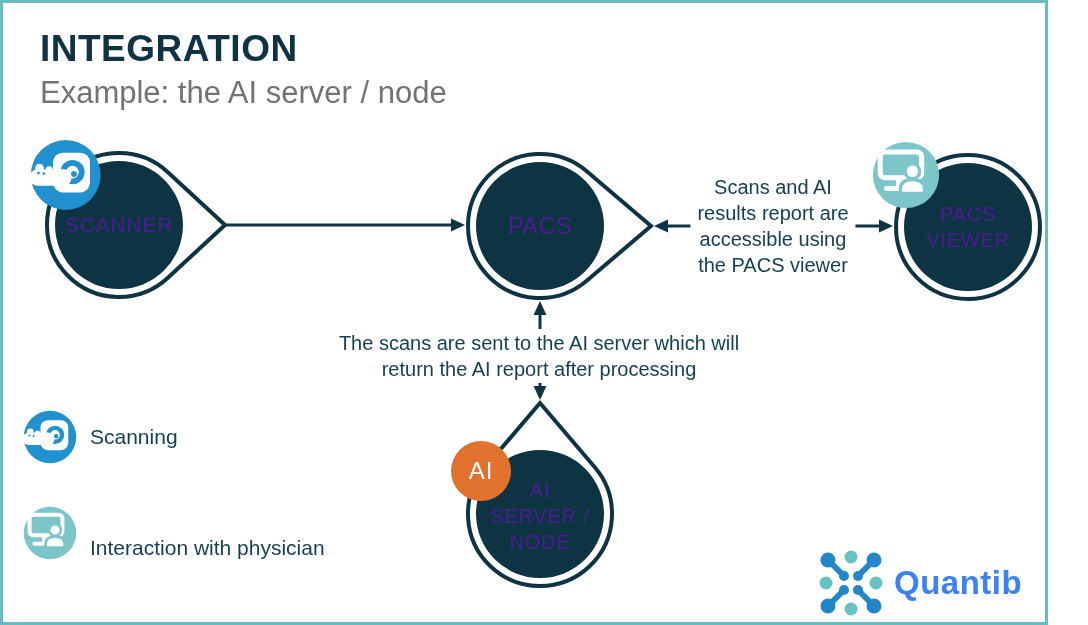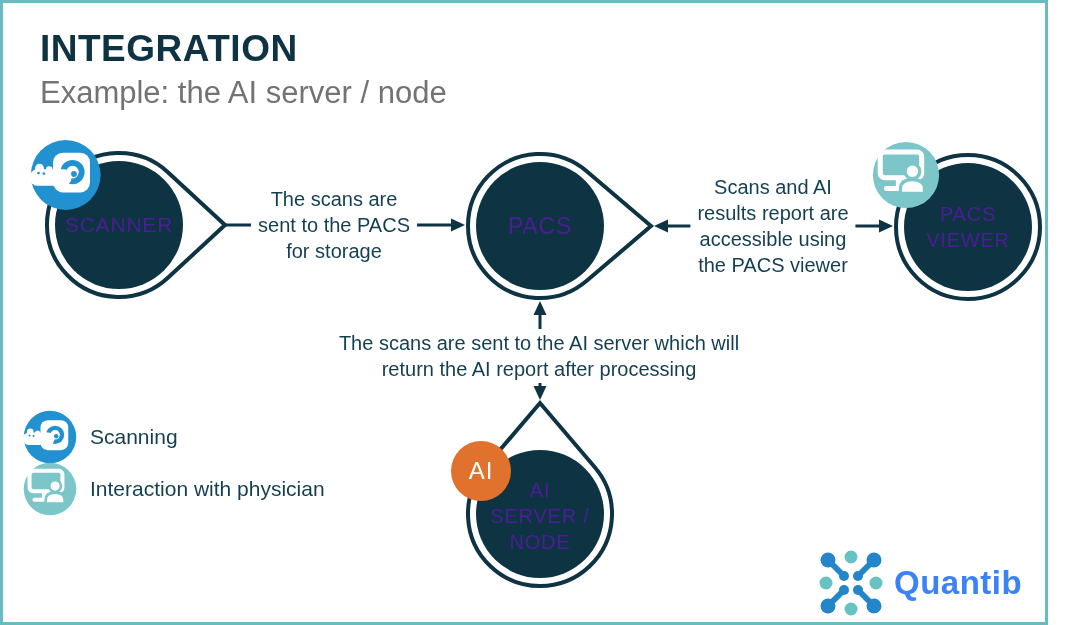--- a/index.html
+++ b/index.html
@@ -163,43 +163,38 @@
     <div>PACS</div>
     <div>VIEWER</div>
   </div>
   <div class="abs node-label" style="left:537px;top:513px;font-size:20px;line-height:26px;">
     <div>AI</div>
     <div>SERVER /</div>
     <div>NODE</div>
   </div>
   <div class="abs badge-text" style="left:478px;top:468px;font-size:24px;">AI</div>
 
-  <div class="abs annot" style="left:331px;top:222px;">
-    <div>The scans are</div>
-    <div>sent to the PACS</div>
-    <div>for storage</div>
-  </div>
   <div class="abs annot" style="left:770px;top:223px;">
     <div>Scans and AI</div>
     <div>results report are</div>
     <div>accessible using</div>
     <div>the PACS viewer</div>
   </div>
   <div class="abs annot" style="left:536px;top:353px;">
     <div>The scans are sent to the AI server which will</div>
     <div>return the AI report after processing</div>
   </div>
 
   <div class="legend-row" style="top:407px;">
     <svg class="legend-ic" viewBox="-27 -27 54 54">
       <use href="#mri-badge" transform="scale(0.73)"></use>
     </svg>
     <span class="legend-label">Scanning</span>
   </div>
-  <div class="legend-row" style="top:459px;">
+  <div class="legend-row" style="top:503px;align-items:flex-end;">
     <svg class="legend-ic" viewBox="-27 -27 54 54">
       <use href="#monitor-badge" transform="scale(0.73)"></use>
     </svg>
     <span class="legend-label">Interaction with physician</span>
   </div>
   <div class="abs badge-text" style="left:47px;top:578px;font-size:19px;">AI</div>
 
   <div class="abs wordmark">Quantib</div>
 
 </div>

